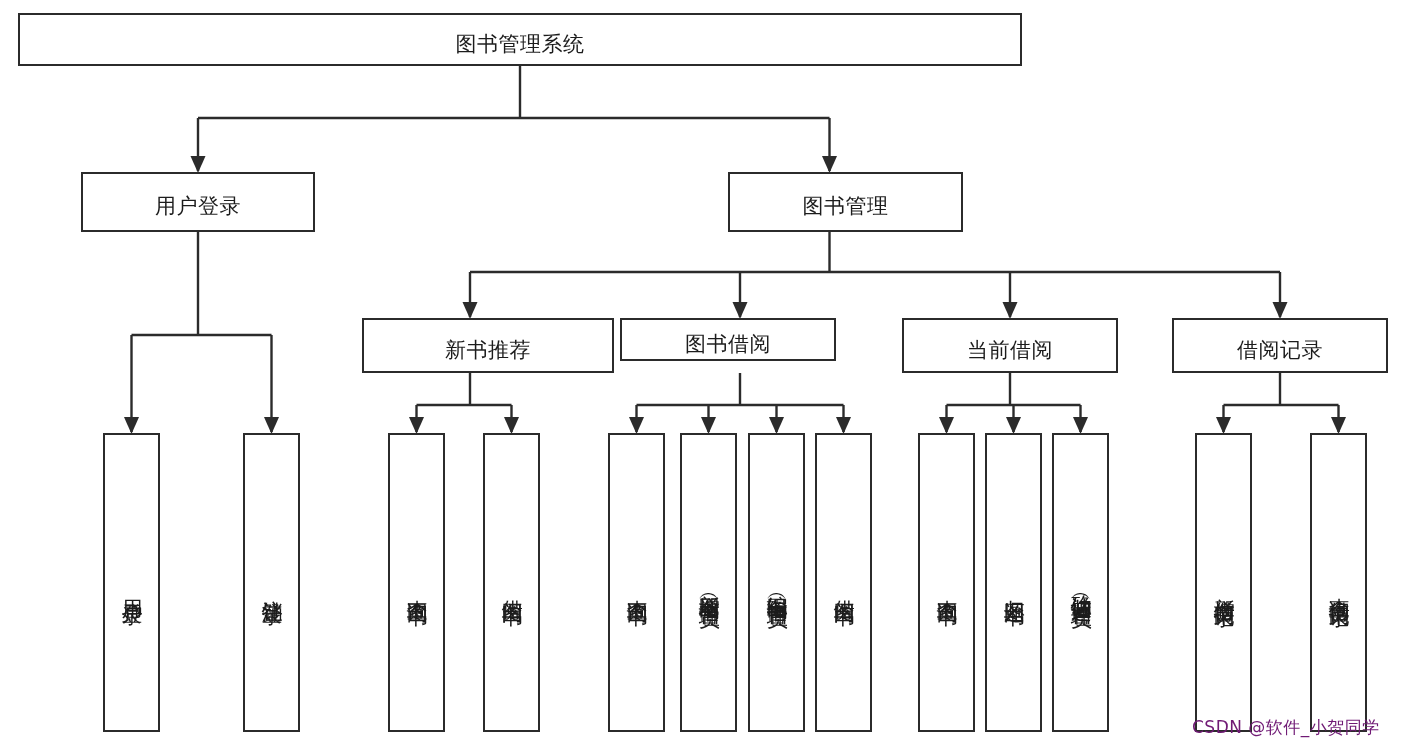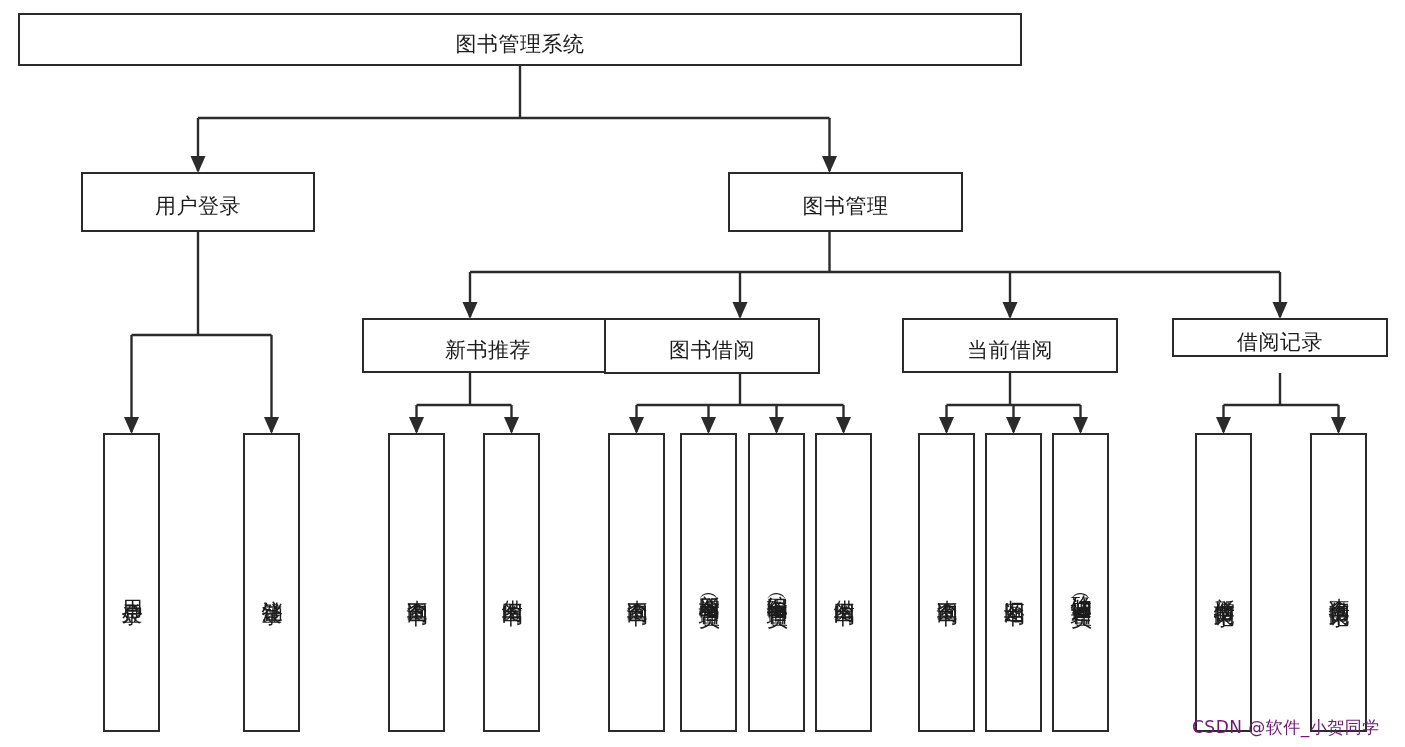--- a/index.html
+++ b/index.html
@@ -137,27 +137,27 @@
       </div>
       <div class="node-box node-horizontal" style="left: 81px; top: 172px; width: 234px; height: 60px;">
         <span class="node-label">用户登录</span>
       </div>
       <div class="node-box node-horizontal" style="left: 728px; top: 172px; width: 235px; height: 60px;">
         <span class="node-label">图书管理</span>
       </div>
       <div class="node-box node-horizontal" style="left: 362px; top: 318px; width: 252px; height: 55px;">
         <span class="node-label">新书推荐</span>
       </div>
-      <div class="node-box node-horizontal" style="left: 604px; top: 318px; width: 216px; height: 56px;">
+      <div class="node-box node-horizontal" style="left: 620px; top: 318px; width: 216px; height: 43px;">
         <span class="node-label">图书借阅</span>
       </div>
       <div class="node-box node-horizontal" style="left: 902px; top: 318px; width: 216px; height: 55px;">
         <span class="node-label">当前借阅</span>
       </div>
-      <div class="node-box node-horizontal" style="left: 1172px; top: 318px; width: 216px; height: 39px;">
+      <div class="node-box node-horizontal" style="left: 1172px; top: 318px; width: 216px; height: 55px;">
         <span class="node-label">借阅记录</span>
       </div>
       <div class="node-box node-vertical" style="left: 103px; top: 433px; width: 57px; height: 299px;">
         <span class="node-label">用户登录</span>
       </div>
       <div class="node-box node-vertical" style="left: 243px; top: 433px; width: 57px; height: 299px;">
         <span class="node-label">注销登录</span>
       </div>
       <div class="node-box node-vertical" style="left: 388px; top: 433px; width: 57px; height: 299px;">
         <span class="node-label">查询图书</span>

